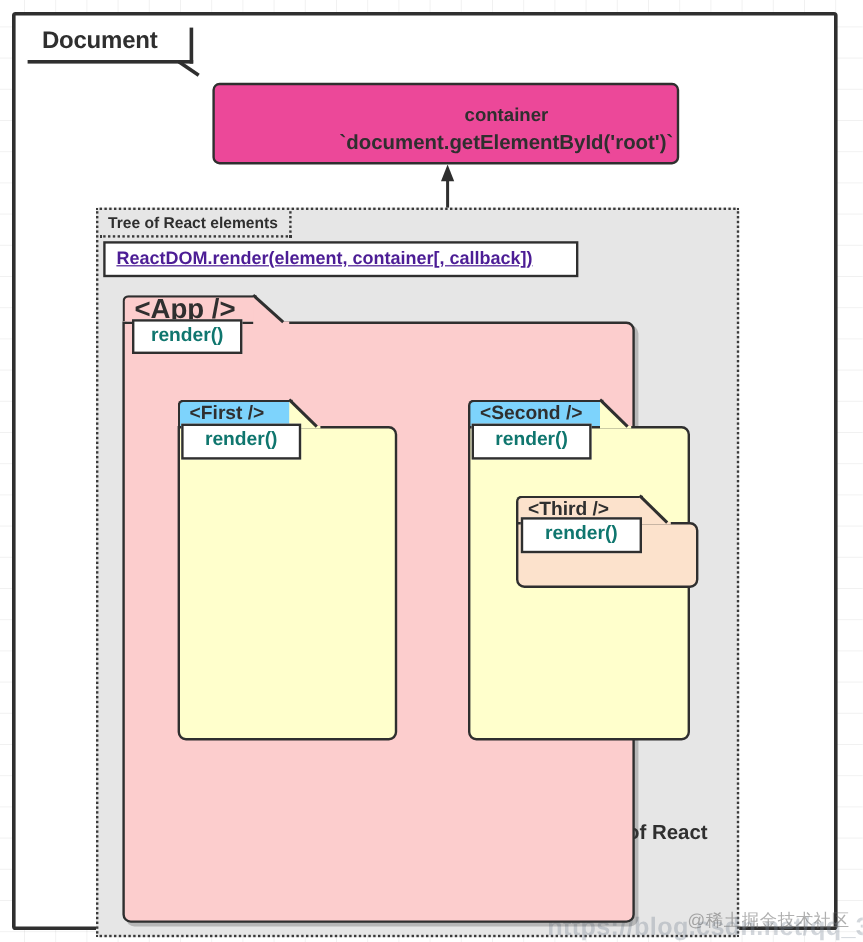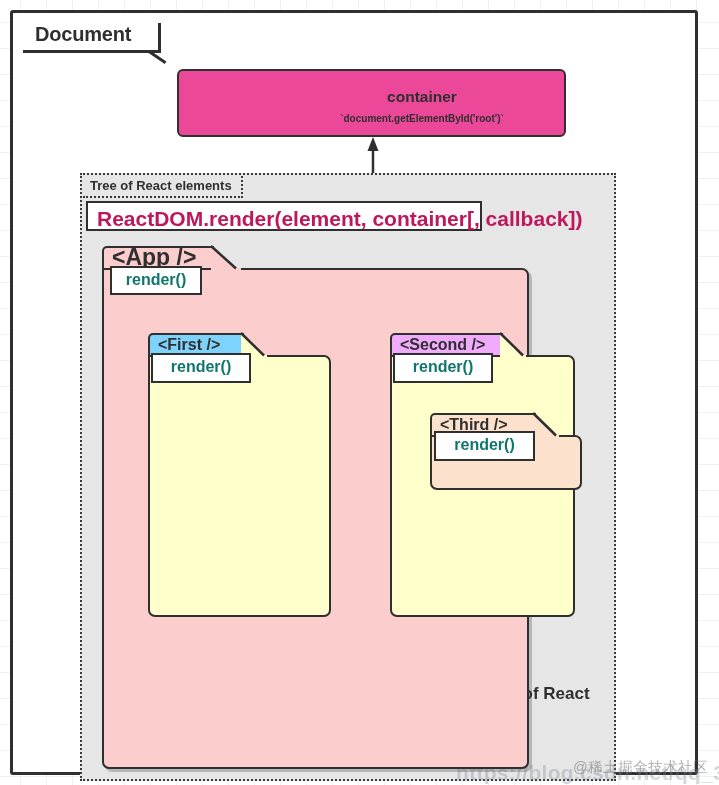--- a/index.html
+++ b/index.html
@@ -98,21 +98,21 @@
   #div-body-text {
     position: absolute;
     left: 98px; top: 15px;
     width: 290px;
     text-align: center;
     font-size: 15.5px;
     font-weight: bold;
     color: #2f2f2f;
     line-height: 22px;
   }
-  #div-body-text .line2 { font-size: 10px; }
+  #div-body-text .line2 { font-size: 17px; }
 
   
   #arrow-tree-to-div {
     position: absolute;
     left: 353px; top: 124px;
     width: 14px; height: 38px;
   }
 
   
   #tree-region {
@@ -141,24 +141,25 @@
     position: absolute;
     left: 73px; top: 188px;
     width: 396px; height: 30px;
     background: #ffffff;
     border: 2.5px solid #2f2f2f;
     box-sizing: border-box;
   }
   #reactdom-render-text {
     position: absolute;
     left: 9px; top: 4px;
-    font-size: 21px;
-    font-weight: bold;
-    color: #be185d;
-    white-space: nowrap;
+    font-size: 15px;
+    font-weight: bold;
+    color: #4c1d95;
+    white-space: nowrap;
+    text-decoration: underline;
   }
 
   
   .folder {
     position: absolute;
   }
   .folder-tab {
     position: absolute;
     left: 0; top: 0;
     height: 22px;
@@ -220,21 +221,21 @@
   #folder-first { left: 135px; top: 320px; width: 183px; height: 284px; z-index: 4; }
   #folder-first .folder-tab { width: 96px; background: #7dd3fc; }
   #folder-first .folder-body {
     width: 183px; height: 262px;
     background: #ffffcc;
   }
   #folder-first .folder-render-box { left: 3px; top: 20px; width: 100px; height: 30px; }
 
   
   #folder-second { left: 377px; top: 320px; width: 185px; height: 284px; z-index: 4; }
-  #folder-second .folder-tab { width: 113px; background: #f0abfc; }
+  #folder-second .folder-tab { width: 113px; background: #7dd3fc; }
   #folder-second .folder-body {
     width: 185px; height: 262px;
     background: #ffffcc;
   }
   #folder-second .folder-render-box { left: 3px; top: 20px; width: 100px; height: 30px; }
 
   
   #folder-third { left: 417px; top: 400px; width: 130px; height: 77px; z-index: 5; }
   #folder-third .folder-tab { width: 106px; background: #fce2cc; }
   #folder-third .folder-body {

